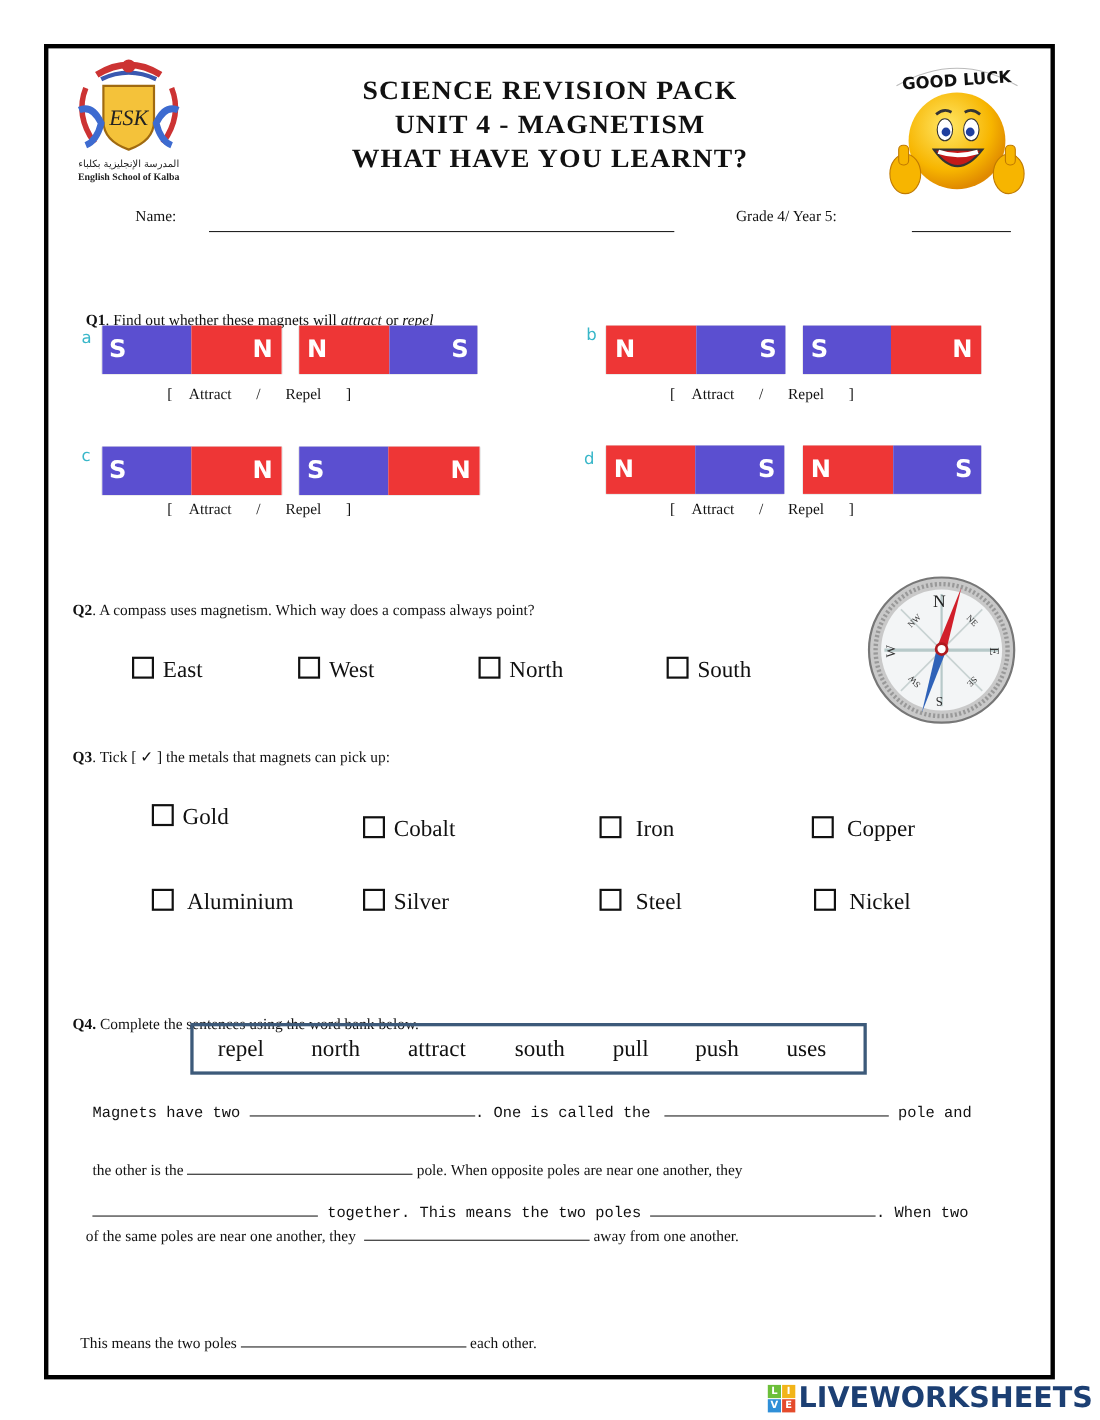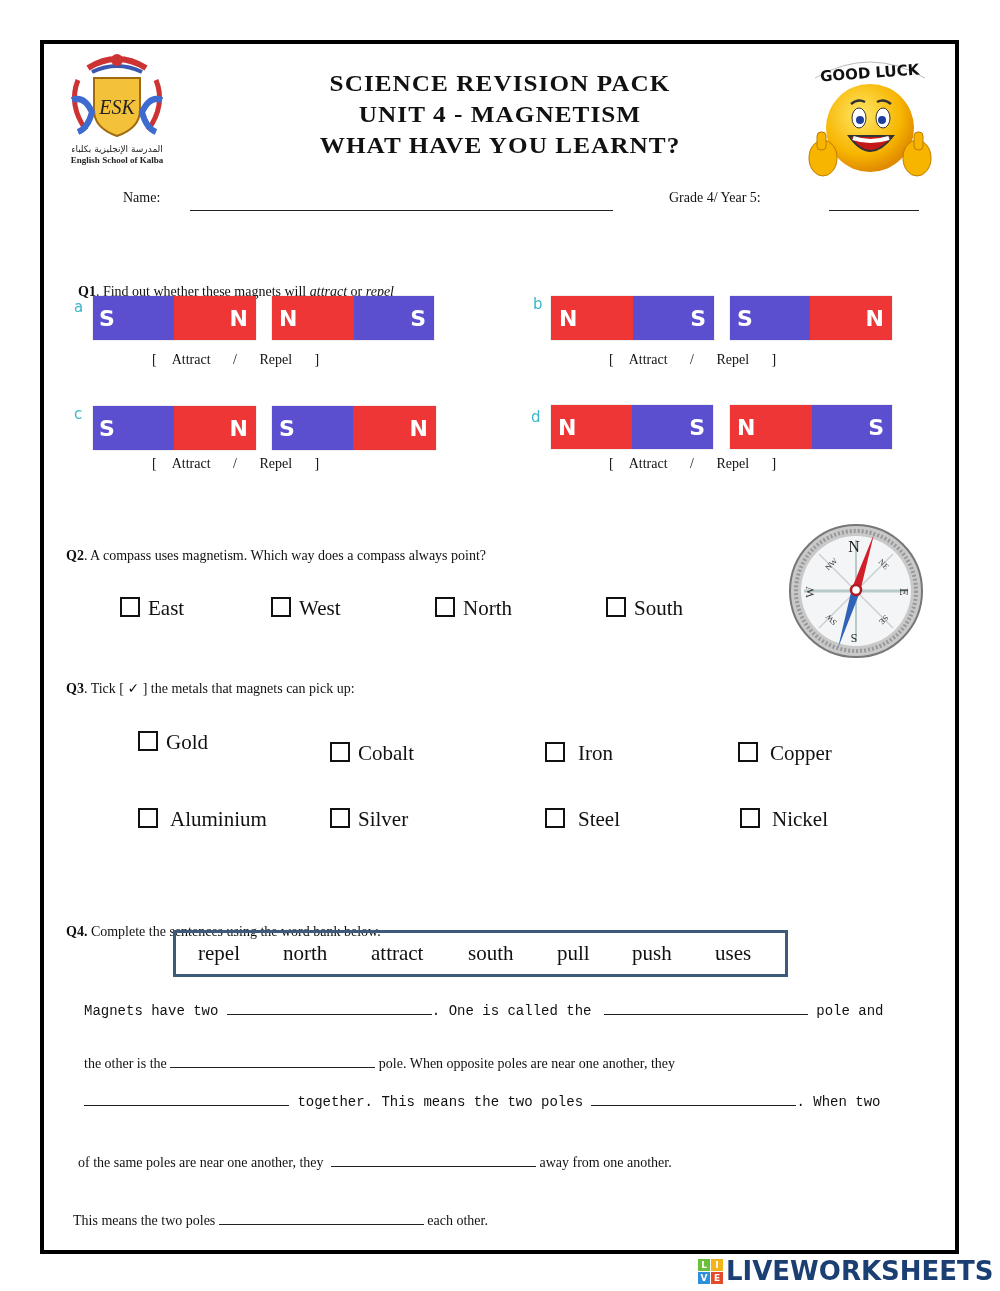--- a/index.html
+++ b/index.html
@@ -226,21 +226,21 @@
 
 <div class="txt" style="left:84px;top:996px;font-family:Liberation Mono, monospace;">
   <span>Magnets have two </span><span class="blank" style="width:205px;"></span><span>. One is called the </span><span class="blank" style="width:204px;margin-left:4px;"></span><span> pole and</span>
 </div>
 <div class="txt" style="left:84px;top:1049px;">
   <span>the other is the </span><span class="blank" style="width:205px;"></span><span> pole. When opposite poles are near one another, they</span>
 </div>
 <div class="txt" style="left:84px;top:1087px;font-family:Liberation Mono, monospace;">
   <span></span><span class="blank" style="width:205px;"></span><span> together. This means the two poles </span><span class="blank" style="width:205px;"></span><span>. When two</span>
 </div>
-<div class="txt" style="left:78px;top:1148px;">
+<div class="txt" style="left:78px;top:1109px;">
   <span>of the same poles are near one another, they </span><span class="blank" style="width:205px;margin-left:4px;"></span><span> away from one another.</span>
 </div>
 <div class="txt" style="left:73px;top:1206px;">
   <span>This means the two poles </span><span class="blank" style="width:205px;"></span><span> each other.</span>
 </div>
 
 <div class="abs" style="left:698px;top:1256px;height:30px;display:flex;align-items:center;">
   <div style="display:grid;grid-template-columns:12px 12px;grid-template-rows:12px 12px;gap:1px;margin-right:3px;">
     <div style="background:#6cbf3a;color:#fff;font:bold 9px 'DejaVu Sans',sans-serif;text-align:center;line-height:12px;">L</div>
     <div style="background:#f2b418;color:#fff;font:bold 9px 'DejaVu Sans',sans-serif;text-align:center;line-height:12px;">I</div>

